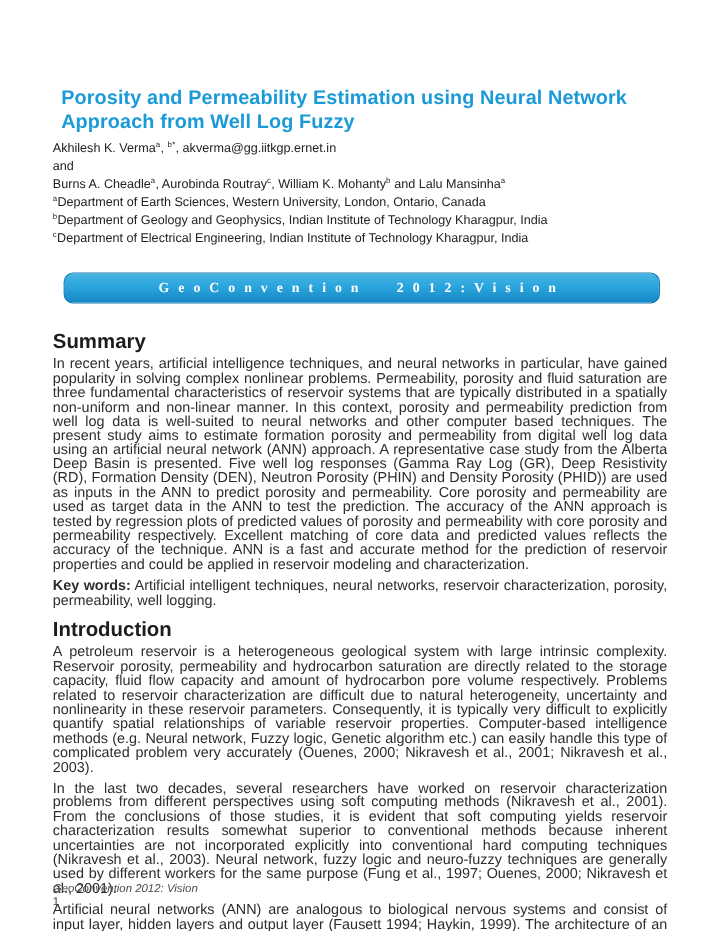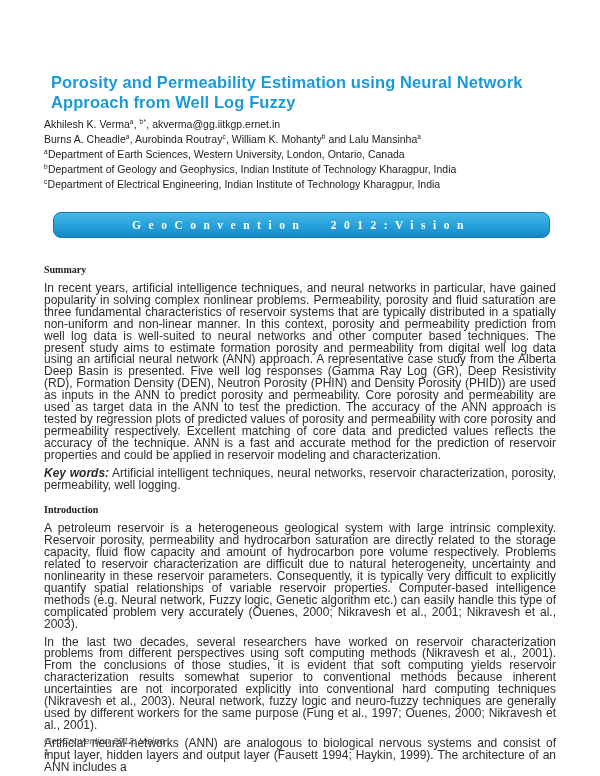--- a/index.html
+++ b/index.html
@@ -38,53 +38,53 @@
   .banner span {
     color: #ffffff;
     font-size: 11.5px;
     font-weight: bold;
     letter-spacing: 7.5px;
     word-spacing: 14px;
     white-space: nowrap;
   }
   h2.section-heading {
     margin: 25px 0 6px 0;
-    font-size: 10px;
+    font-size: 17px;
     line-height: 14px;
     font-weight: bold;
     color: #1c1c1c;
-    font-family: Liberation Serif, serif;
   }
   h2.intro-heading { margin-top: 12px; }
   p.body {
     margin: 0 0 6px 0;
     font-size: 12px;
     line-height: 11.9px;
     text-align: justify;
     color: #2d2d2d;
   }
-  .kw-label { font-weight: bold; font-style: italic; }
+  .kw-label { font-weight: bold; }
   .page-footer {
     position: absolute;
     left: 44px; right: 44px; bottom: 36px;
     display: flex; justify-content: space-between; align-items: baseline;
     font-size: 9.5px; color: #4d4d4d; flex-direction: column;
   }
   .footer-left { font-style: italic; }
   .footer-right { font-style: normal; color: #444444; }
 </style>
 </head>
 <body>
 
 <div class="page">
 
   <h1 class="title"><span>Porosity and Permeability Estimation using Neural Network</span><br><span>Approach from Well Log Fuzzy</span></h1>
 
   <div class="authors">
     <div class="author-line"><span>Akhilesh K. Verma</span><sup>a</sup><span>, </span><sup>b*</sup><span>, akverma@gg.iitkgp.ernet.in</span></div>
+    <div class="author-line">and</div>
     <div class="author-line"><span>Burns A. Cheadle</span><sup>a</sup><span>, Aurobinda Routray</span><sup>c</sup><span>, William K. Mohanty</span><sup>b</sup><span> and Lalu Mansinha</span><sup>a</sup></div>
     <div class="author-line"><sup>a</sup><span>Department of Earth Sciences, Western University, London, Ontario, Canada</span></div>
     <div class="author-line"><sup>b</sup><span>Department of Geology and Geophysics, Indian Institute of Technology Kharagpur, India</span></div>
     <div class="author-line"><sup>c</sup><span>Department of Electrical Engineering, Indian Institute of Technology Kharagpur, India</span></div>
   </div>
 
   <div class="banner">
       <span>GeoConvention 2012:Vision</span>
     </div>
 

